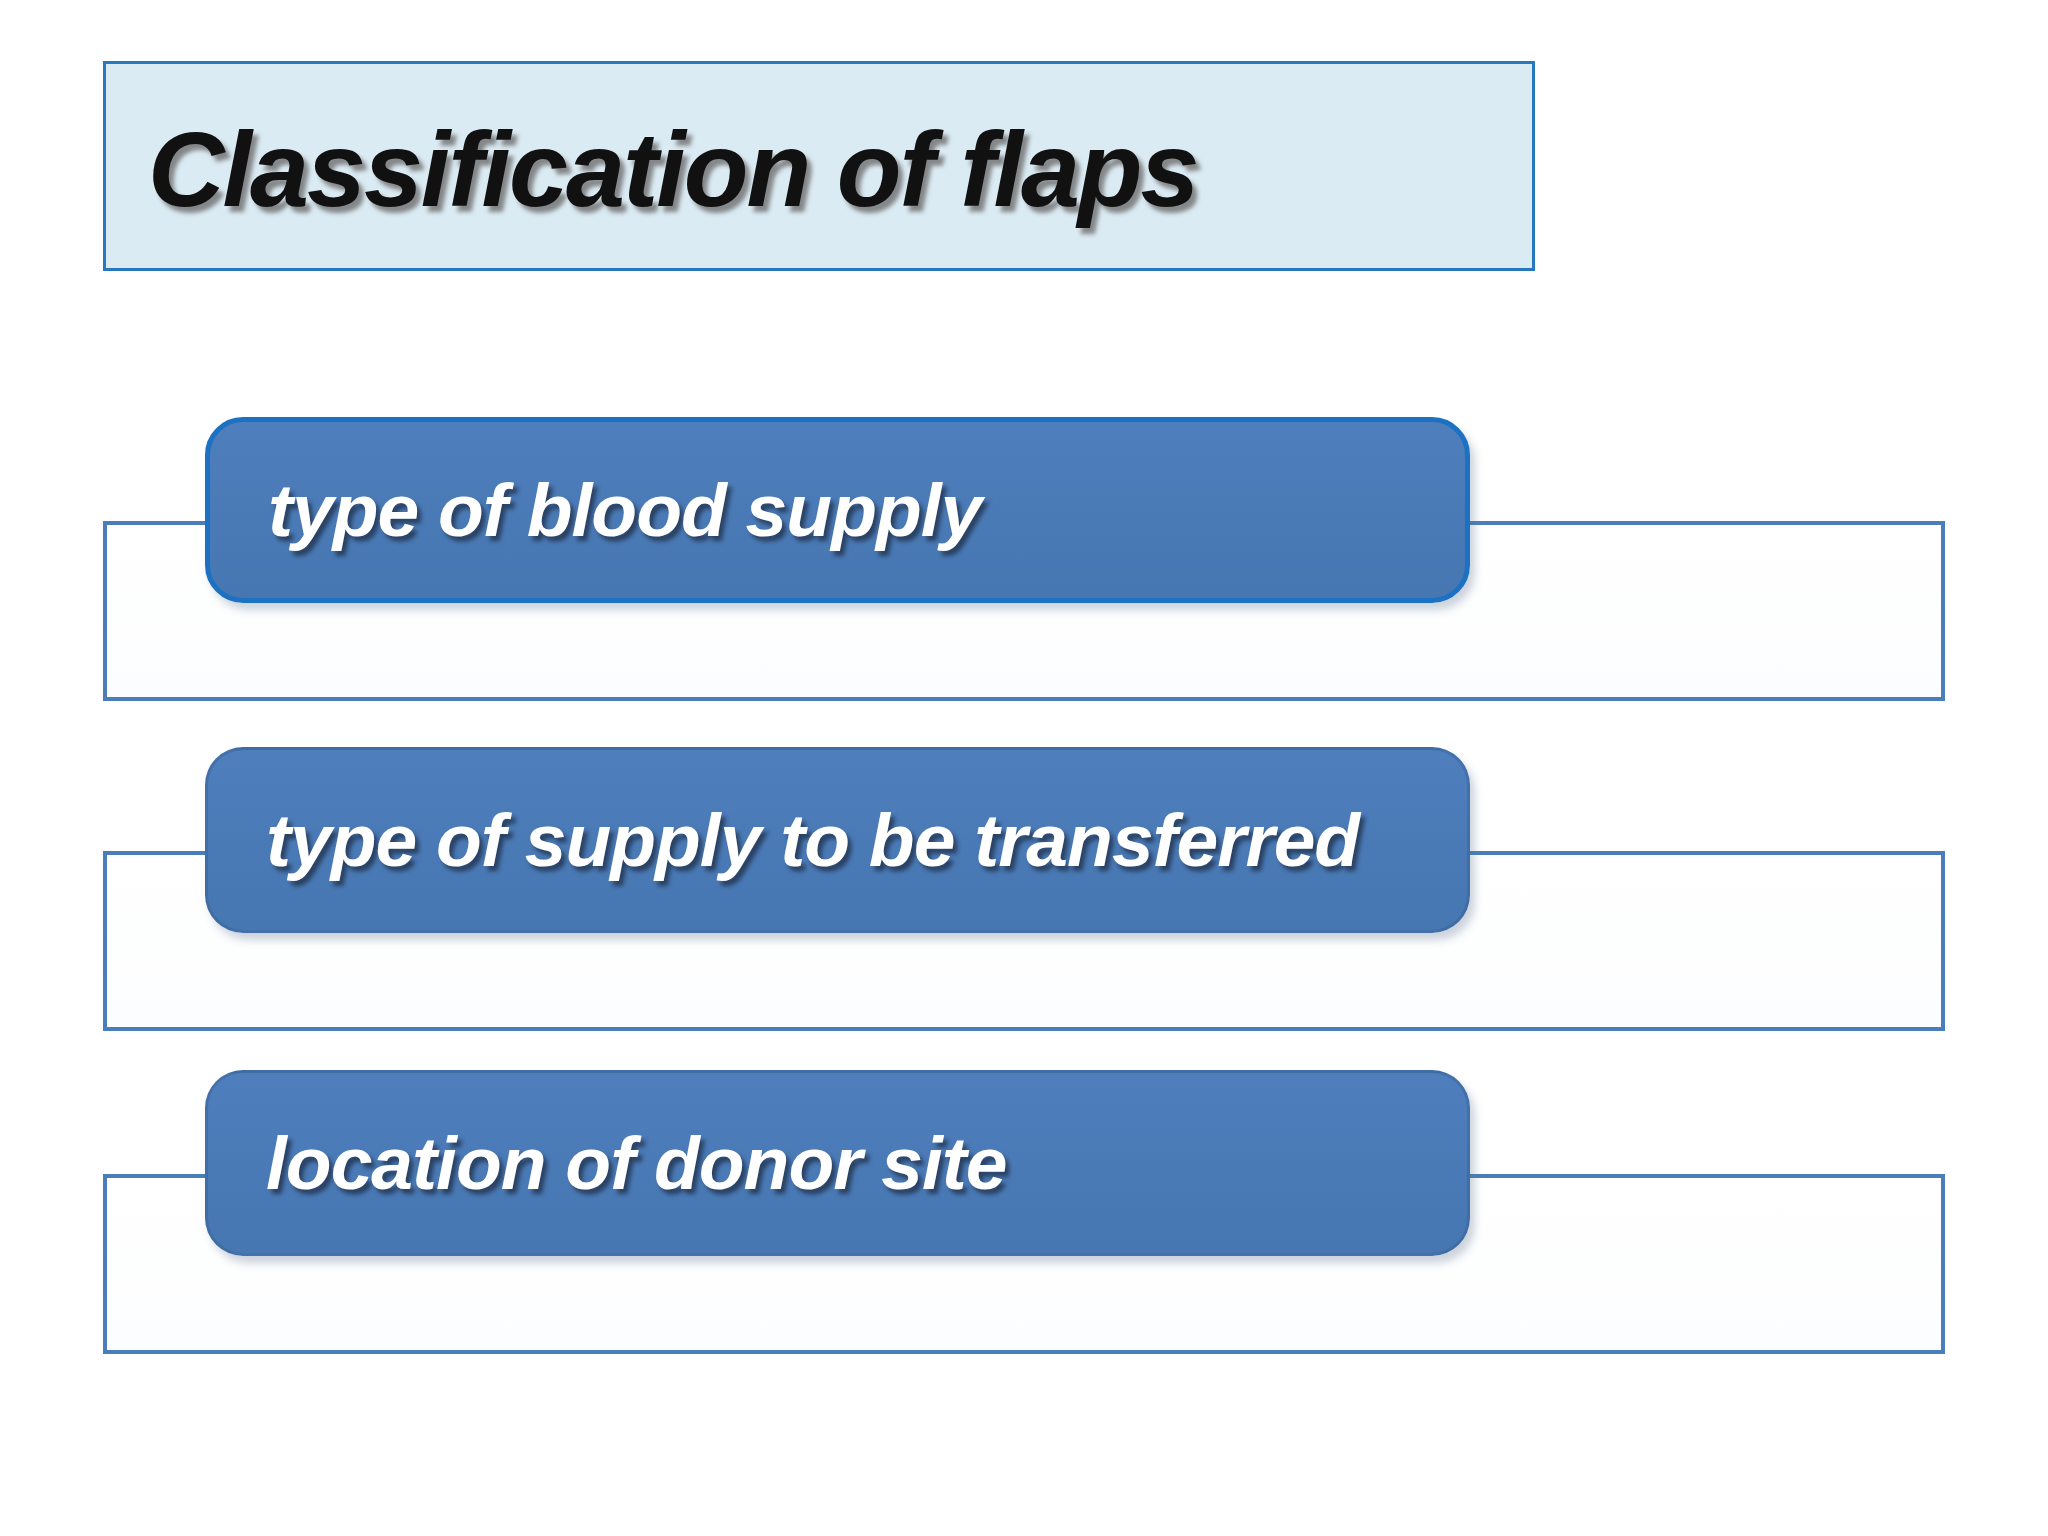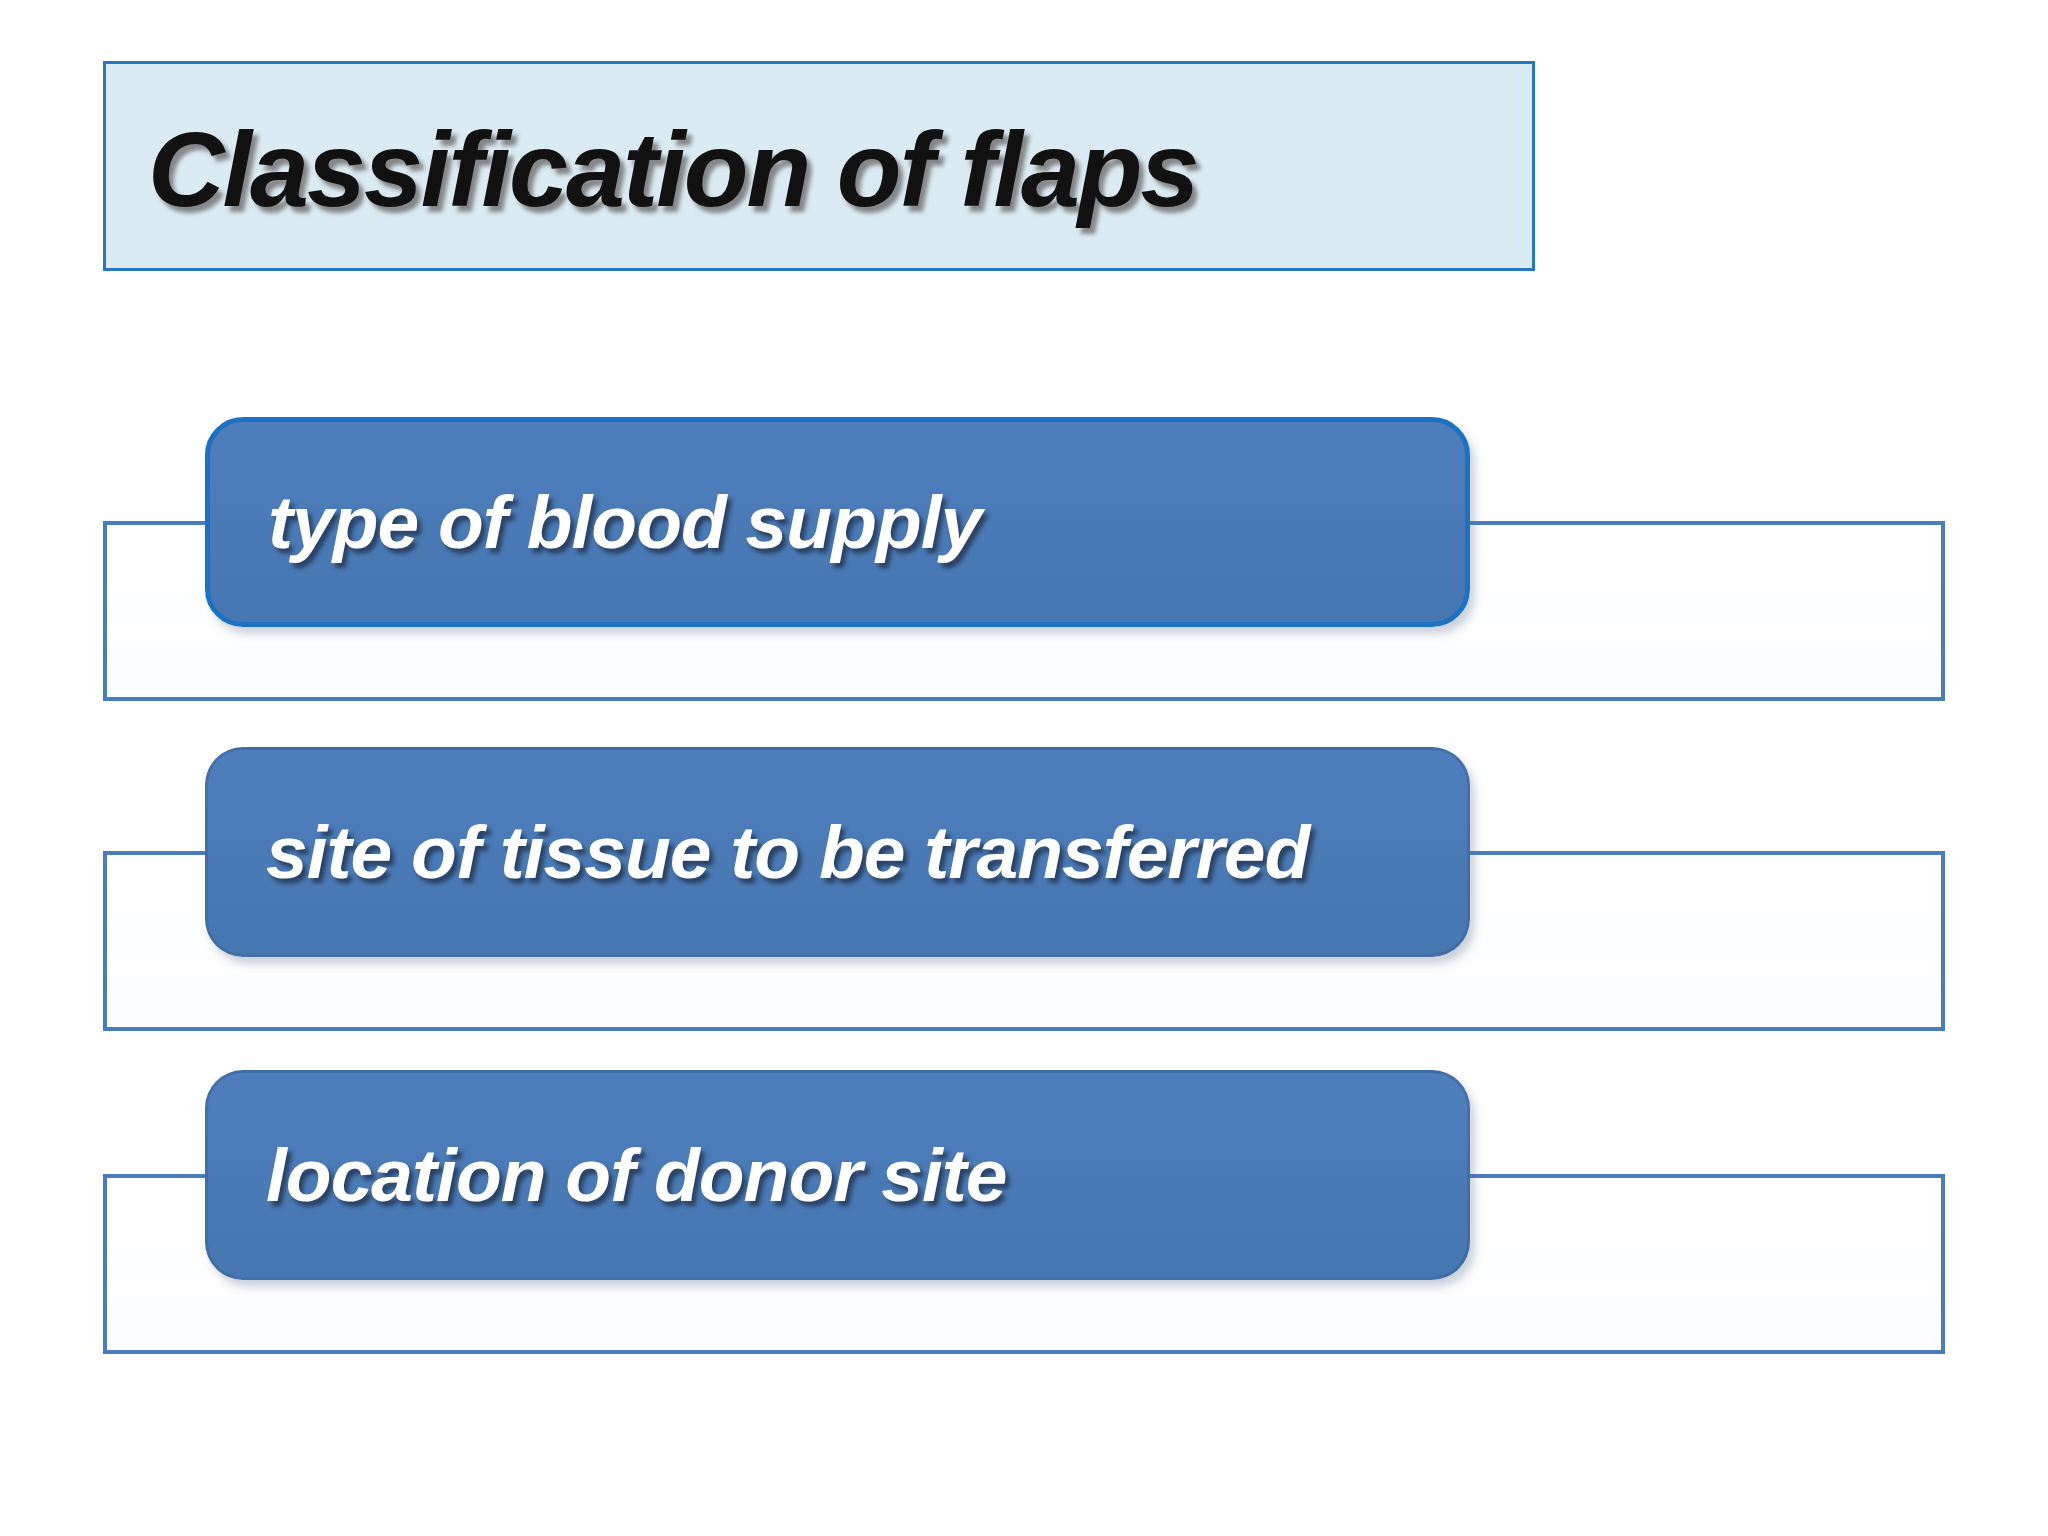--- a/index.html
+++ b/index.html
@@ -31,21 +31,21 @@
   .row-1{top:417px}
   .row-2{top:747px}
   .row-3{top:1070px}
   .outline{
     position:absolute;left:103px;top:104px;width:1842px;height:180px;
     box-sizing:border-box;
     border:4px solid var(--outline-border,#4a7ebb);
     background:linear-gradient(180deg,#ffffff 0%,#fcfdfe 100%);
   }
   .pill{
-    position:absolute;left:205px;top:0;width:1265px;height:210px;
+    position:absolute;left:205px;top:0;width:1265px;height:186px;
     box-sizing:border-box;
     border-radius:38px;
     background:linear-gradient(180deg,var(--accent-fill,#4e7ebc) 0%,var(--accent-fill-dark,#4777b1) 100%);
     border:3px solid rgba(40,75,120,0.25);
     box-shadow:5px 7px 9px rgba(90,110,140,0.30);
     display:flex;align-items:center;
   }
   .pill-primary{border:5px solid var(--primary-item-border,#1c71c3);}
   .pill-label{
     padding-left:58px;
@@ -68,21 +68,21 @@
   <section class="row row-1">
     <div class="outline"></div>
     <div class="pill pill-primary">
       <span class="pill-label">type of blood supply</span>
     </div>
   </section>
 
   <section class="row row-2">
     <div class="outline"></div>
     <div class="pill">
-      <span class="pill-label">site of tissue to be transferred</span>
+      <span class="pill-label">type of supply to be transferred</span>
     </div>
   </section>
 
   <section class="row row-3">
     <div class="outline"></div>
     <div class="pill">
       <span class="pill-label">location of donor site</span>
     </div>
   </section>
 

